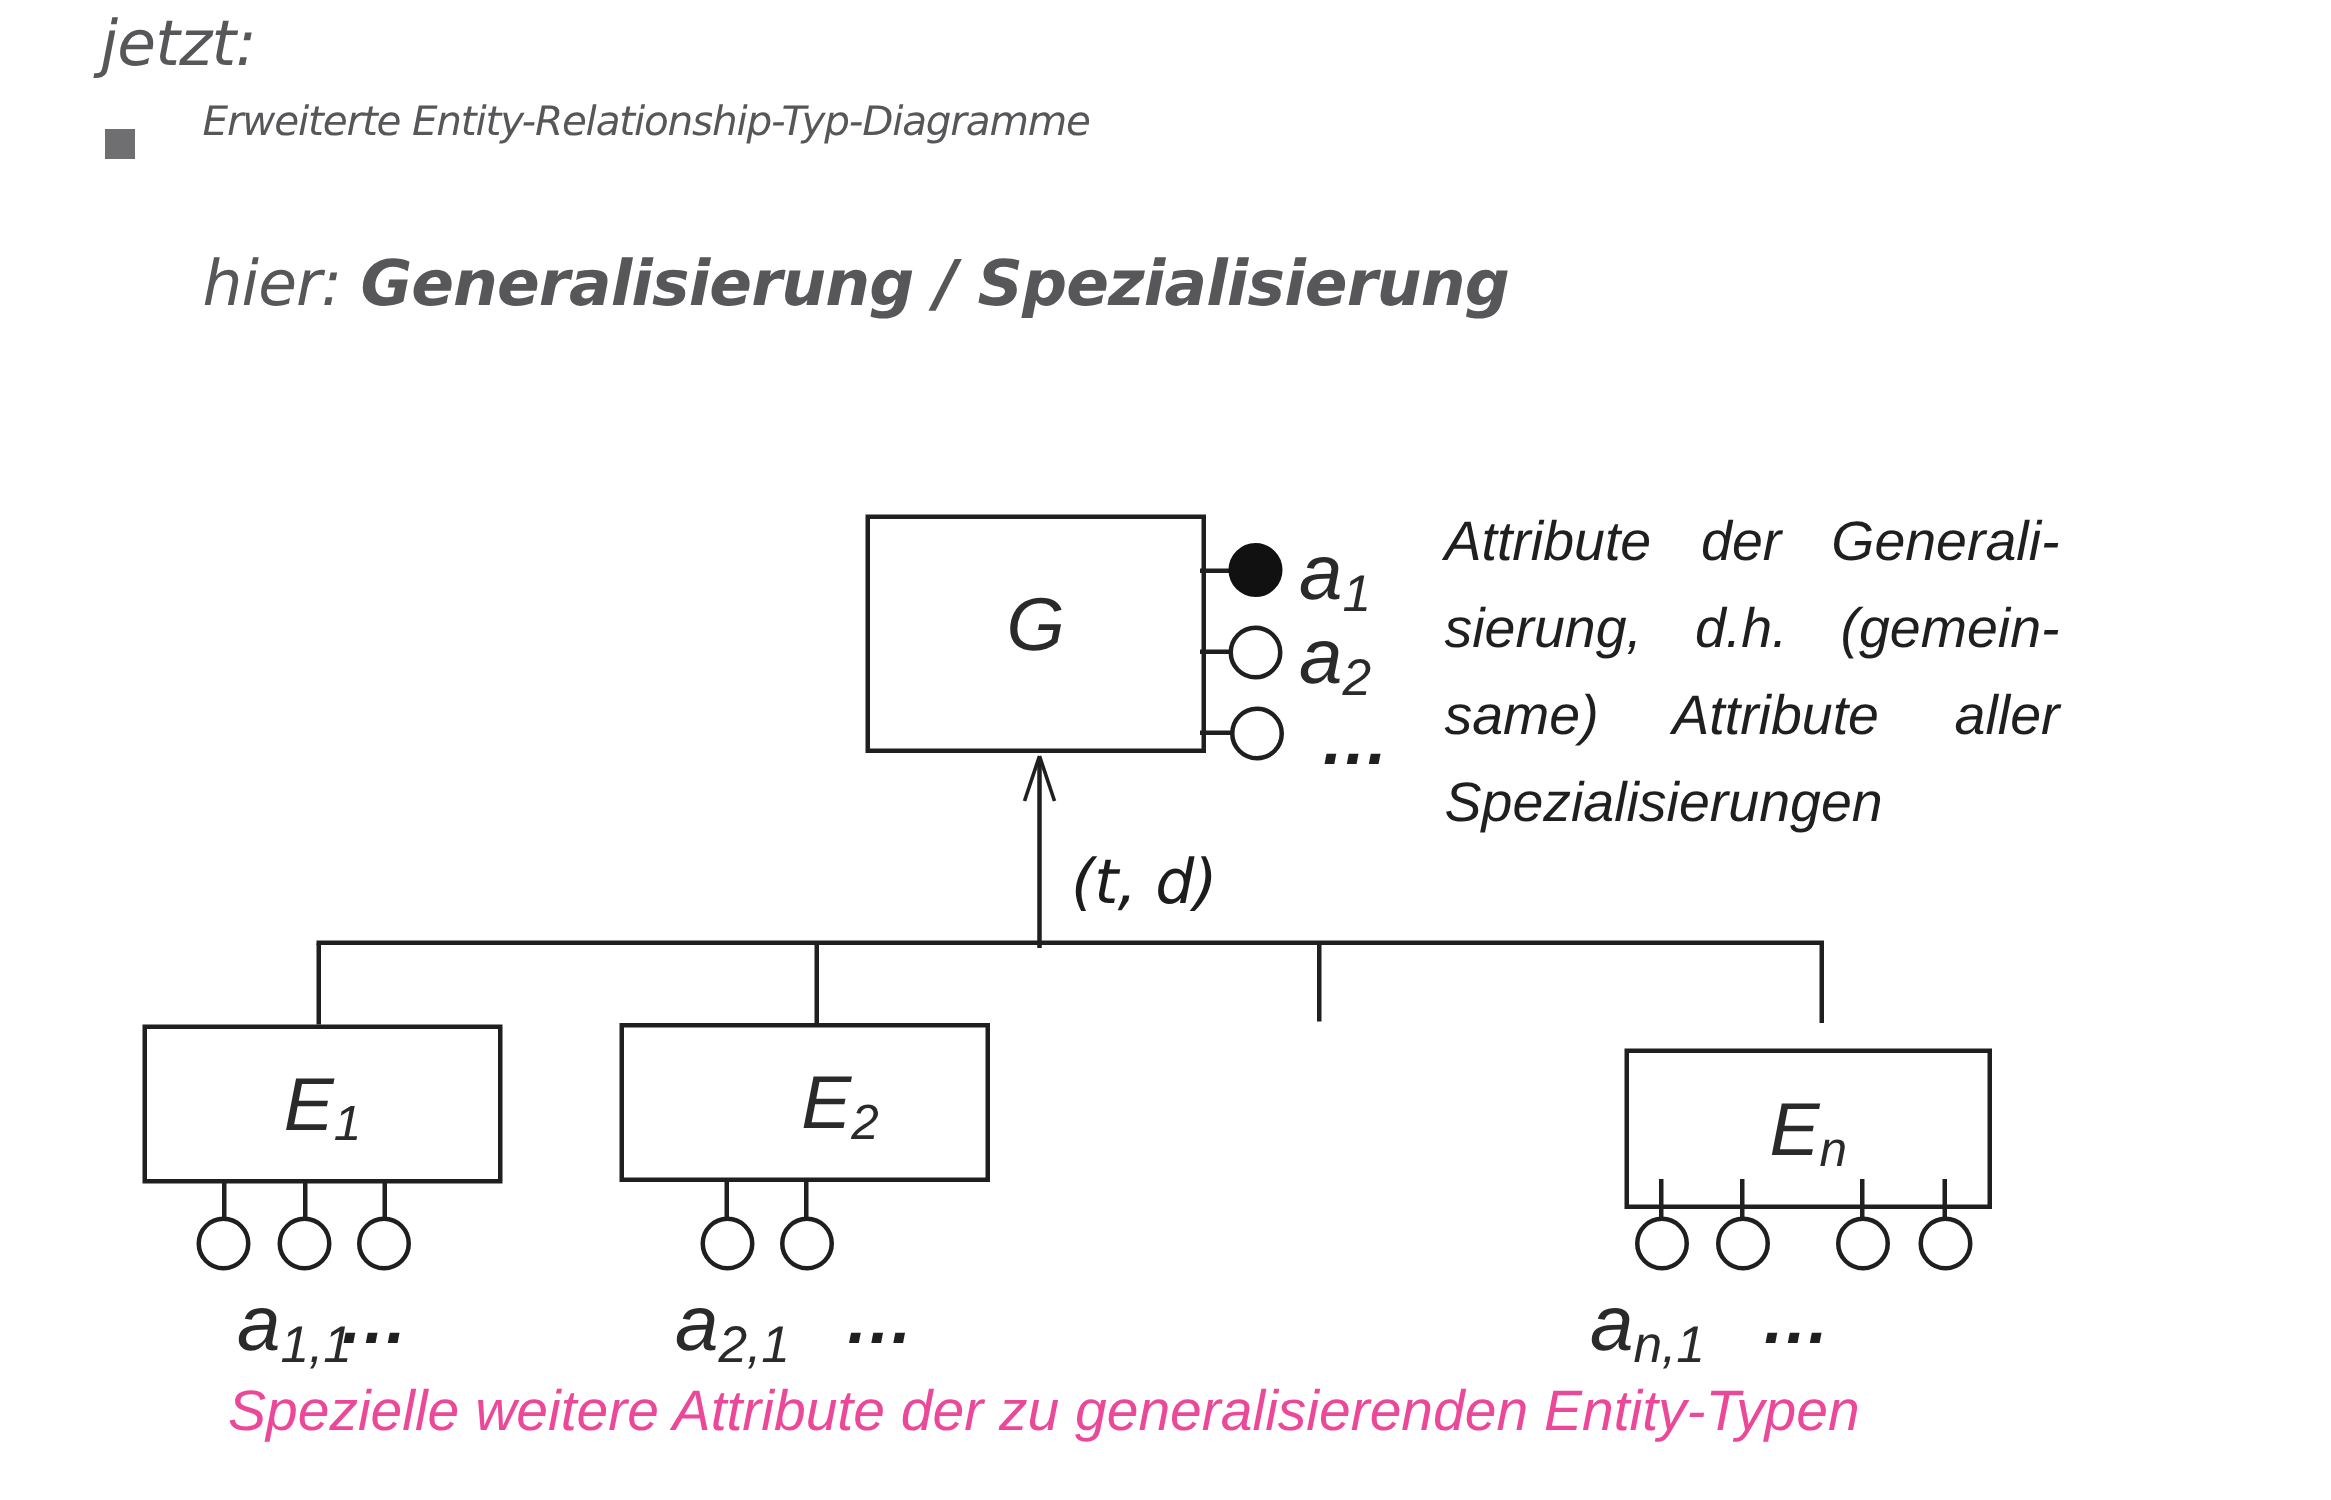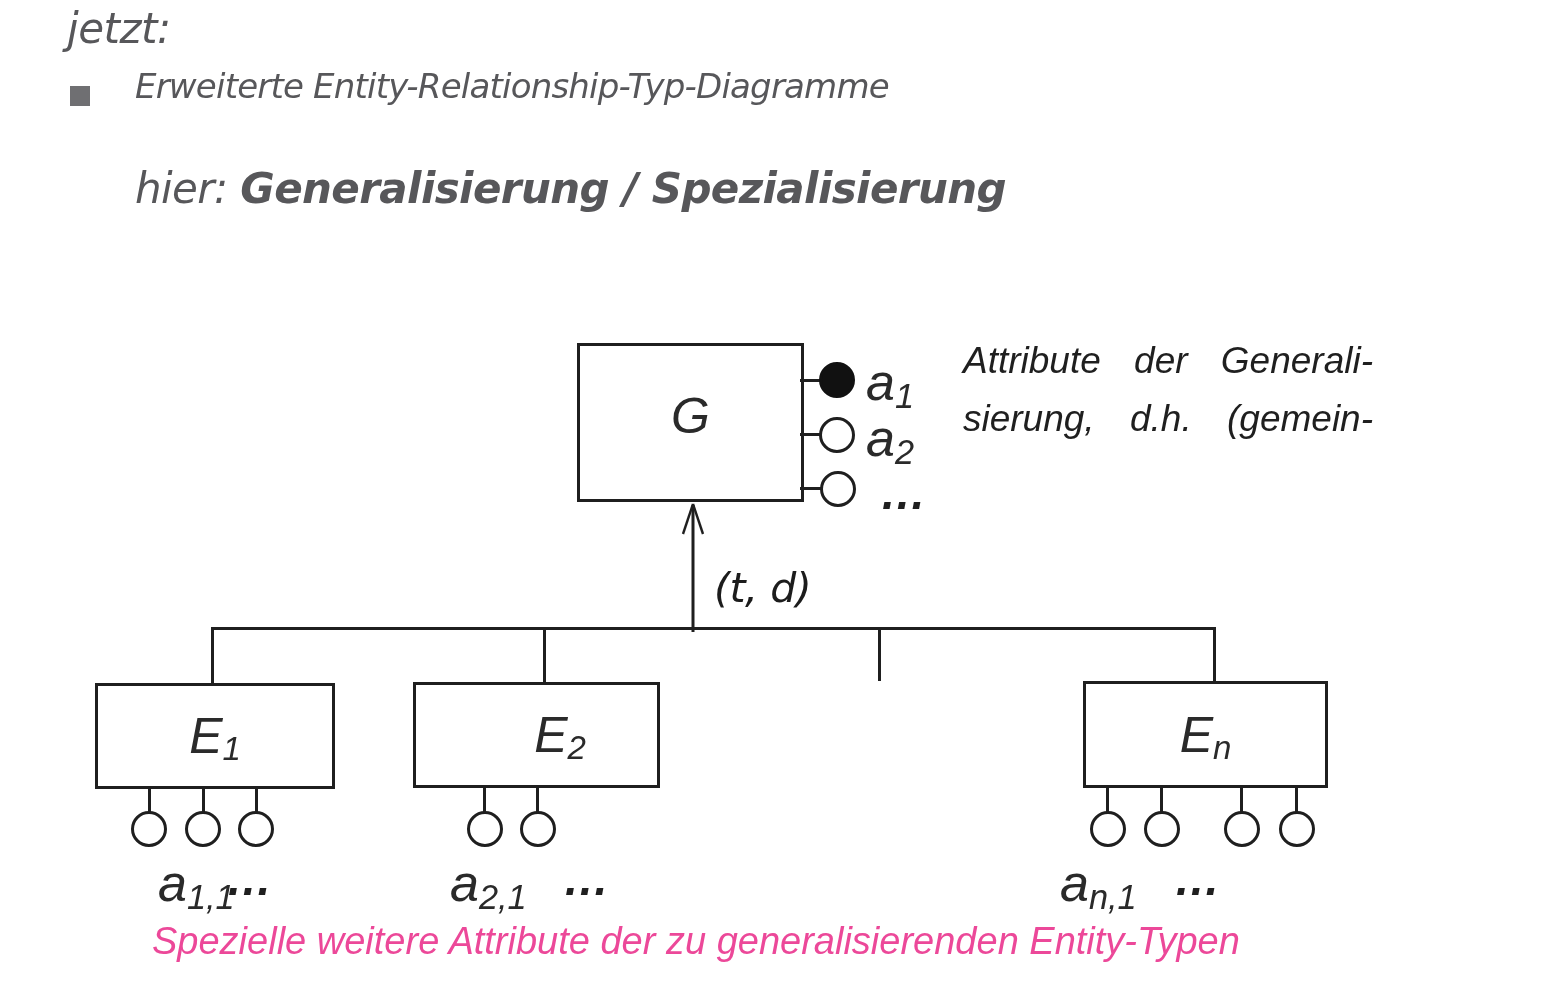--- a/index.html
+++ b/index.html
@@ -8,21 +8,21 @@
     background:#ffffff;
     position:relative;
     overflow:hidden;
     font-family:"DejaVu Sans",sans-serif;
   }
   .abs{position:absolute;font-style:italic;}
   
   .slide-text{color:#57575a;letter-spacing:-0.5px;}
   #intro{left:67px;top:4px;font-size:42px;}
   #bullet-square{left:70px;top:86px;width:20px;height:20px;background:#6f6f72;}
-  #bullet-line{left:135px;top:66px;font-size:34px;letter-spacing:-0.8px;}
+  #bullet-line{left:135px;top:66px;font-size:27px;letter-spacing:-0.8px;}
   #subtitle{left:135px;top:164px;font-size:42px;letter-spacing:-0.6px;}
   #subtitle b{font-weight:bold;}
   
   .ink{background:#1f1f1f;}
   .ebox{
     border:3px solid #1f1f1f;background:#ffffff;box-sizing:border-box;
     display:flex;align-items:center;justify-content:center;
   }
   .ebox .lbl{font-family:"Liberation Sans",sans-serif;color:#2a2a2a;font-size:50px;line-height:1;}
   sub{font-size:0.66em;line-height:0;position:relative;bottom:-0.22em;vertical-align:baseline;}
@@ -82,21 +82,21 @@
 <div class="abs ink vline" style="left:543px;top:629px;height:54px;"></div>
 <div class="abs ink vline" style="left:878px;top:629px;height:52px;"></div>
 <div class="abs ink vline" style="left:1213px;top:629px;height:53px;"></div>
 
 <div class="abs ebox" style="left:85px;top:683px;width:240px;height:106px;margin-left:10px;">
   <span class="lbl"><span>E</span><sub>1</sub></span>
 </div>
 <div class="abs ebox" style="left:413px;top:682px;width:247px;height:106px;padding-left:47px;">
   <span class="lbl"><span>E</span><sub>2</sub></span>
 </div>
-<div class="abs ebox" style="left:1083px;top:681px;width:245px;height:107px;">
+<div class="abs ebox" style="left:1083px;top:699px;width:245px;height:107px;">
   <span class="lbl"><span>E</span><sub>n</sub></span>
 </div>
 
 <div class="abs ink vline" style="left:148px;top:787px;height:25px;"></div>
 <div class="abs ink vline" style="left:202px;top:787px;height:25px;"></div>
 <div class="abs ink vline" style="left:255px;top:787px;height:25px;"></div>
 <div class="circle" style="left:131px;top:811px;"></div>
 <div class="circle" style="left:185px;top:811px;"></div>
 <div class="circle" style="left:238px;top:811px;"></div>
 <div class="abs alabel" style="left:114px;top:857px;margin-left:44px;"><span>a</span><sub>1,1</sub></div>
@@ -116,15 +116,17 @@
 <div class="circle" style="left:1090px;top:811px;"></div>
 <div class="circle" style="left:1144px;top:811px;"></div>
 <div class="circle" style="left:1224px;top:811px;"></div>
 <div class="circle" style="left:1279px;top:811px;"></div>
 <div class="abs alabel" style="left:1060px;top:857px;"><span>a</span><sub>n,1</sub></div>
 <div class="abs dots" style="left:1176px;top:856px;">...</div>
 
 <div class="abs" id="annotation">
   <div class="ann-line">Attribute der Generali-</div>
   <div class="ann-line">sierung, d.h. (gemein-</div>
+  <div class="ann-line">same) Attribute aller</div>
+  <div class="ann-line last">Spezialisierungen</div>
 </div>
 
 <div class="abs" id="caption">Spezielle weitere Attribute der zu generalisierenden Entity-Typen</div>
 
 </body></html>

